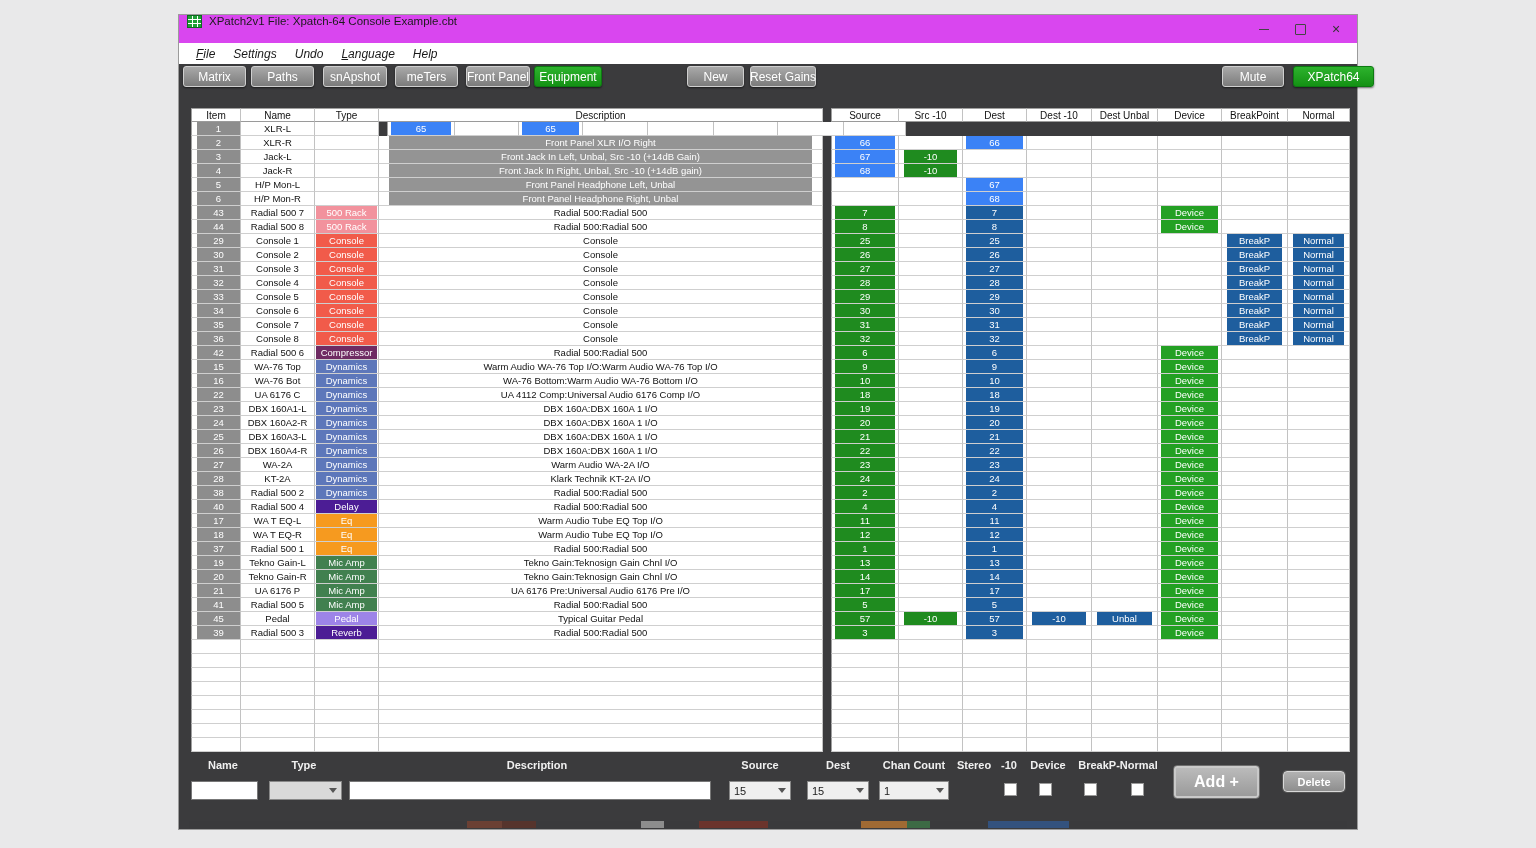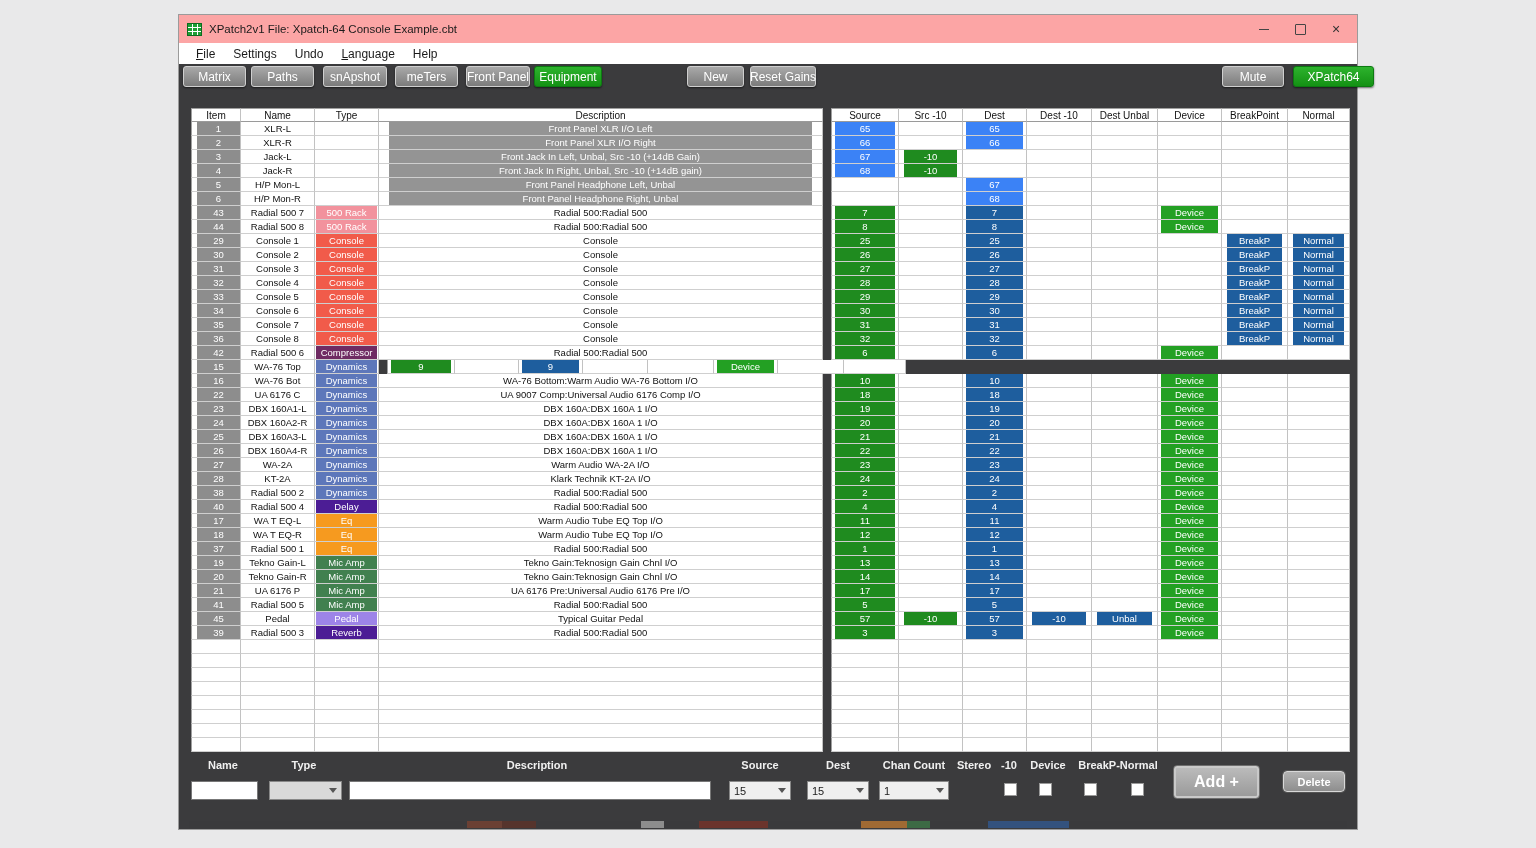--- a/index.html
+++ b/index.html
@@ -1,37 +1,37 @@
 <!DOCTYPE html>
 <html><head>
 <meta charset="utf-8">
 <style>
   * { margin:0; padding:0; box-sizing:border-box; }
   body { font-family:"Liberation Sans", sans-serif; }
   .stage { position:relative; width:1536px; height:848px; background:#e9e9ea; overflow:hidden; }
   .window { position:absolute; left:178px; top:14px; width:1180px; height:816px;
             background:#3b3b3d; border:1px solid #9b9b9b; }
   
-  .titlebar { position:absolute; top:0; left:0; width:100%; height:28px; background:#fca5a5;
-              display:flex; align-items:center; }
+  .titlebar { position:absolute; top:0; left:0; width:100%; height:28px; background:#d946ef;
+              display:flex; }
   .appicon { width:15px; height:13px; margin-left:8px;
              background: linear-gradient(90deg, transparent 0 4px, #fff 4px 5px, transparent 5px 9px, #fff 9px 10px, transparent 10px),
                          linear-gradient(0deg, transparent 0 3px, #fff 3px 4px, transparent 4px 7px, #fff 7px 8px, transparent 8px),
                          #1f9e35;
              border:1px solid #0d6b20; }
   .title { margin-left:7px; font-size:11.5px; color:#1a1a1a; }
   .winctl { position:absolute; top:0; height:28px; width:34px; display:flex; align-items:center;
             justify-content:center; color:#333; cursor:pointer; }
   .winctl.min { right:76px; } .winctl.max { right:40px; } .winctl.close { right:4px; font-size:14px; }
   .winctl.min::before { content:""; width:10px; border-top:1.5px solid #444; }
   .winctl.max::before { content:""; width:9px; height:9px; border:1.5px solid #444; border-radius:1px; }
   
   .menubar { position:absolute; top:28px; left:0; width:100%; height:21px; background:#fff;
              display:flex; align-items:center; padding-left:8px; font-size:12px; color:#1a1a1a; }
-  .menuitem { padding:0 9px; cursor:pointer; }
+  .menuitem { padding:0 9px; cursor:pointer;font-style:italic; }
   
   .tbtn { position:absolute; top:51px; height:21px; border-radius:3px;
           background:linear-gradient(#a9a9a9,#7b7b7b); border:1px solid #cfcfcf;
           box-shadow:0 1px 2px rgba(0,0,0,.55); color:#fff; font-size:12px;
           display:flex; align-items:center; justify-content:center; cursor:pointer; white-space:nowrap; }
   .tbtn.green { background:linear-gradient(#2db32d,#149114); border-color:#0d7a12; }
   .tb0{left:4px;width:63px}.tb1{left:72px;width:63px}.tb2{left:144px;width:64px}
   .tb3{left:216px;width:63px}.tb4{left:287px;width:64px}.tb5{left:355px;width:68px}
   .tb6{left:508px;width:57px}.tb7{left:571px;width:66px}
   .tb8{left:1043px;width:62px}.tb9{left:1114px;width:81px}
@@ -131,23 +131,20 @@
           <div class="c hc w9">Device</div>
           <div class="c hc w10">BreakPoint</div>
           <div class="c hc w11">Normal</div>
         </div>
         <div class="trow">
           <div class="c w0">
             <div class="pill item">1</div>
           </div>
           <div class="c w1 txt">XLR-L</div>
           <div class="c w2"></div>
-          <div class="c w3">
-            <div class="pill descgray">Front Panel  XLR I/O Left</div>
-          </div>
           <div class="gapcol"></div>
           <div class="c w4">
             <div class="pill graypill">65</div>
           </div>
           <div class="c w5"></div>
           <div class="c w6">
             <div class="pill graypill">65</div>
           </div>
           <div class="c w7"></div>
           <div class="c w8"></div>
@@ -558,20 +555,21 @@
           <div class="c w11"></div>
         </div>
         <div class="trow">
           <div class="c w0">
             <div class="pill item">15</div>
           </div>
           <div class="c w1 txt">WA-76 Top</div>
           <div class="c w2">
             <div class="pill type" style="background: rgb(93, 119, 186);">Dynamics</div>
           </div>
+          <div class="c w3 txt">Warm Audio WA-76 Top I/O:Warm Audio WA-76 Top I/O</div>
           <div class="gapcol"></div>
           <div class="c w4">
             <div class="pill green">9</div>
           </div>
           <div class="c w5"></div>
           <div class="c w6">
             <div class="pill blue">9</div>
           </div>
           <div class="c w7"></div>
           <div class="c w8"></div>
@@ -607,21 +605,21 @@
           <div class="c w11"></div>
         </div>
         <div class="trow">
           <div class="c w0">
             <div class="pill item">22</div>
           </div>
           <div class="c w1 txt">UA 6176 C</div>
           <div class="c w2">
             <div class="pill type" style="background: rgb(93, 119, 186);">Dynamics</div>
           </div>
-          <div class="c w3 txt">UA 9007 Comp:Universal Audio 6176 Comp I/O</div>
+          <div class="c w3 txt">UA 4112 Comp:Universal Audio 6176 Comp I/O</div>
           <div class="gapcol"></div>
           <div class="c w4">
             <div class="pill green">18</div>
           </div>
           <div class="c w5"></div>
           <div class="c w6">
             <div class="pill blue">18</div>
           </div>
           <div class="c w7"></div>
           <div class="c w8"></div>

